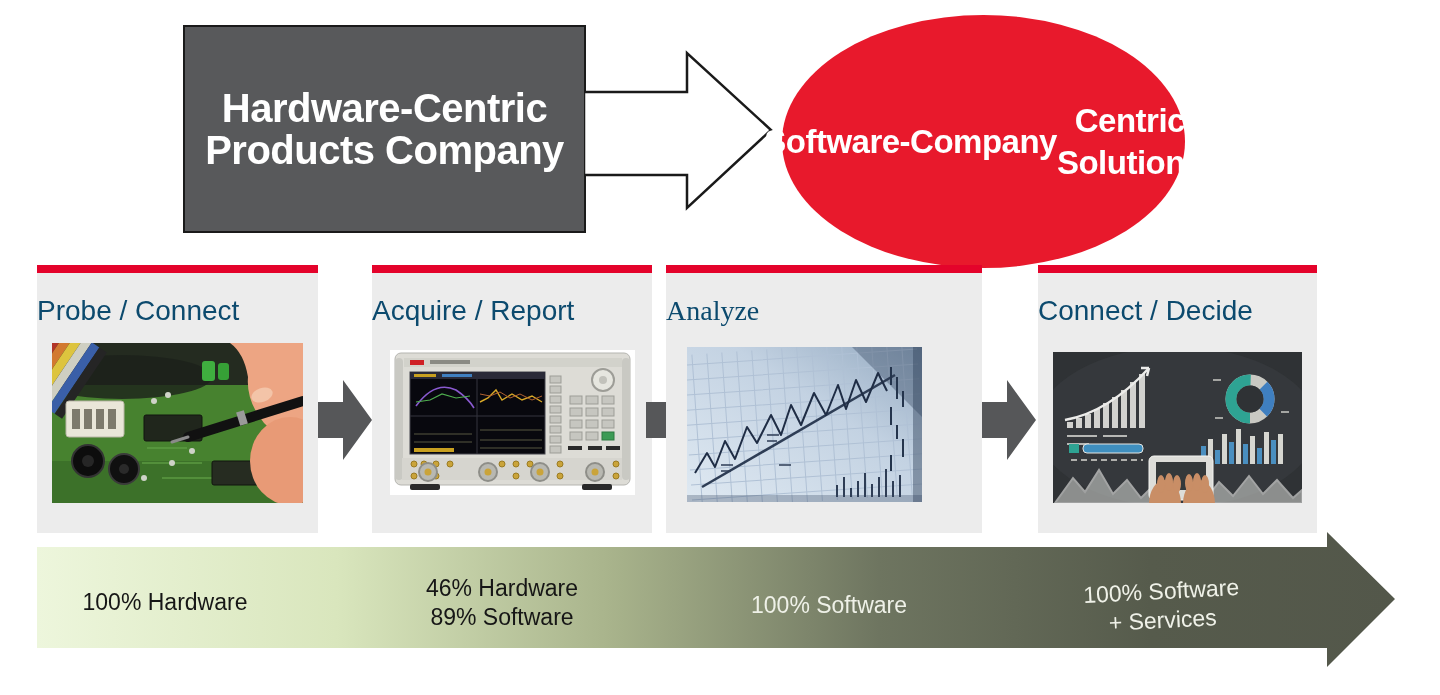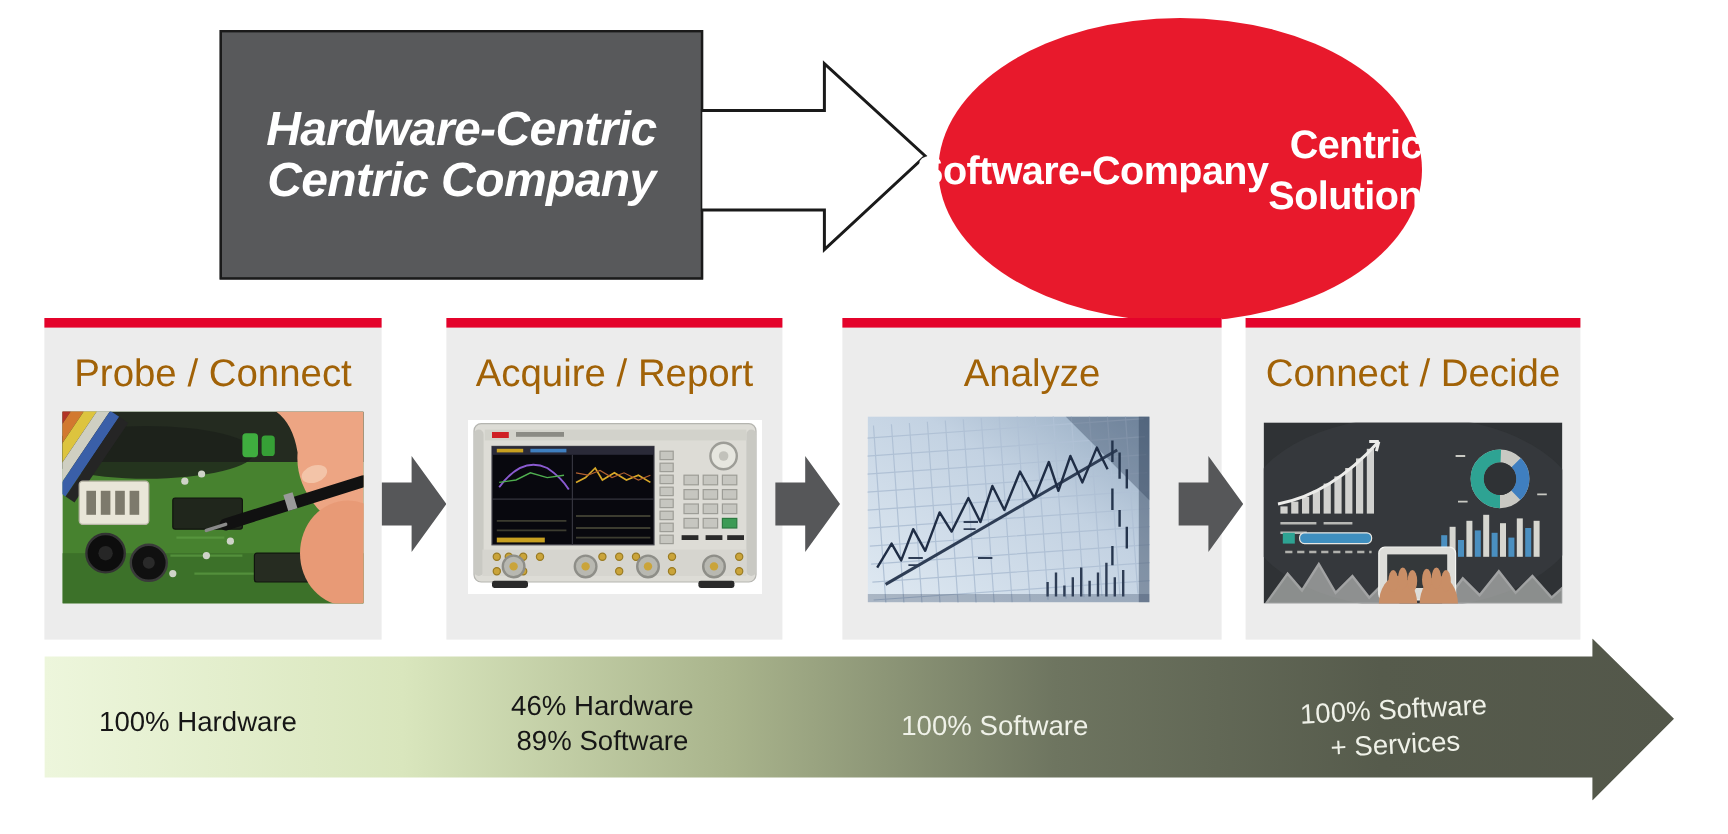--- a/index.html
+++ b/index.html
@@ -3,49 +3,49 @@
 <meta charset="utf-8">
 <style>
   html,body{margin:0;padding:0;background:#ffffff;}
   .stage{position:relative;width:1440px;height:695px;background:#ffffff;overflow:hidden;
          font-family:"Liberation Sans",sans-serif;}
 
   
   .top-box{position:absolute;left:183px;top:25px;width:403px;height:208px;box-sizing:border-box;
            background:#58595b;border:2px solid #1a1a1a;display:flex;flex-direction:column;
            align-items:center;justify-content:center;text-align:center;color:#ffffff;
-           font-weight:bold;font-size:40px;line-height:42px;letter-spacing:-0.5px;font-style:italic;}
+           font-weight:bold;font-size:40px;line-height:42px;letter-spacing:-0.5px;}
   .big-arrow{position:absolute;left:584px;top:48px;width:190px;height:166px;}
   .red-ellipse{position:absolute;left:782px;top:15px;width:403px;height:253px;border-radius:50%;
            background:#e8192c;display:flex;flex-direction:row;align-items:center;justify-content:center;
            text-align:center;color:#ffffff;font-weight:bold;font-size:33px;line-height:42px;letter-spacing:-0.5px;}
 
   
   .panel{position:absolute;top:265px;height:268px;background:#ececec;}
   .panel .bar{position:absolute;left:0;top:0;width:100%;height:8px;background:#e4032b;}
-  .panel .title{position:absolute;left:0;top:31px;width:100%;text-align:center;
-                font-size:32px;line-height:30px;color:#a16207;}
+  .panel .title{position:absolute;left:0;top:31px;width:100%;
+                font-size:28px;line-height:30px;color:#0c4a6e;}
   .photo{position:absolute;display:block;}
   .step-arrow{position:absolute;top:380px;width:54px;height:80px;}
 
   
   .spectrum-svg{position:absolute;left:37px;top:532px;width:1358px;height:135px;}
   .spec-label{position:absolute;transform:translate(-50%,-50%);text-align:center;
               font-size:23px;line-height:29px;white-space:nowrap;}
   .spec-dark{color:#161616;}
   .spec-light{color:#eff1e8;}
 </style>
 </head>
 <body>
 
 <div class="stage">
 
   <div class="top-box">
     <div>Hardware-Centric</div>
-    <div>Centric Company</div>
+    <div>Products Company</div>
   </div>
 
   <svg class="big-arrow" viewBox="0 0 190 166">
     <polygon points="0,44 103,44 103,5 187,82 103,160 103,127 0,127" fill="#ffffff" stroke="#1a1a1a" stroke-width="2.5" stroke-linejoin="miter"></polygon>
   </svg>
 
   <div class="red-ellipse">
     <div>Software-</div>
     <div>Company</div>
     <div>Centric Solutions</div>
@@ -200,21 +200,21 @@
         </g>
       <rect x="20" y="134" width="30" height="6" rx="2" fill="#2a2a2a"></rect>
       <rect x="192" y="134" width="30" height="6" rx="2" fill="#2a2a2a"></rect>
     </svg>
   </div>
 
   <svg class="step-arrow" style="left:646px;" viewBox="0 0 54 80">
     <polygon points="0,22 25,22 25,0 54,40 25,80 25,58 0,58" fill="#565759"></polygon>
   </svg>
 
-  <div class="panel" style="left:702px;width:316px;">
+  <div class="panel" style="left:666px;width:316px;font-family:Liberation Serif, serif;">
     <div class="bar"></div>
     <div class="title">Analyze</div>
     <svg class="photo" style="left:21px;top:82px;" width="235" height="155" viewBox="0 0 235 155">
       <defs>
         <linearGradient id="bluebg" x1="0" y1="1" x2="1" y2="0">
           <stop offset="0" stop-color="#dfe9f2"></stop>
             <stop offset="0.6" stop-color="#c3d2e2"></stop>
             <stop offset="1" stop-color="#93a9c0"></stop>
         </linearGradient>
       </defs>

